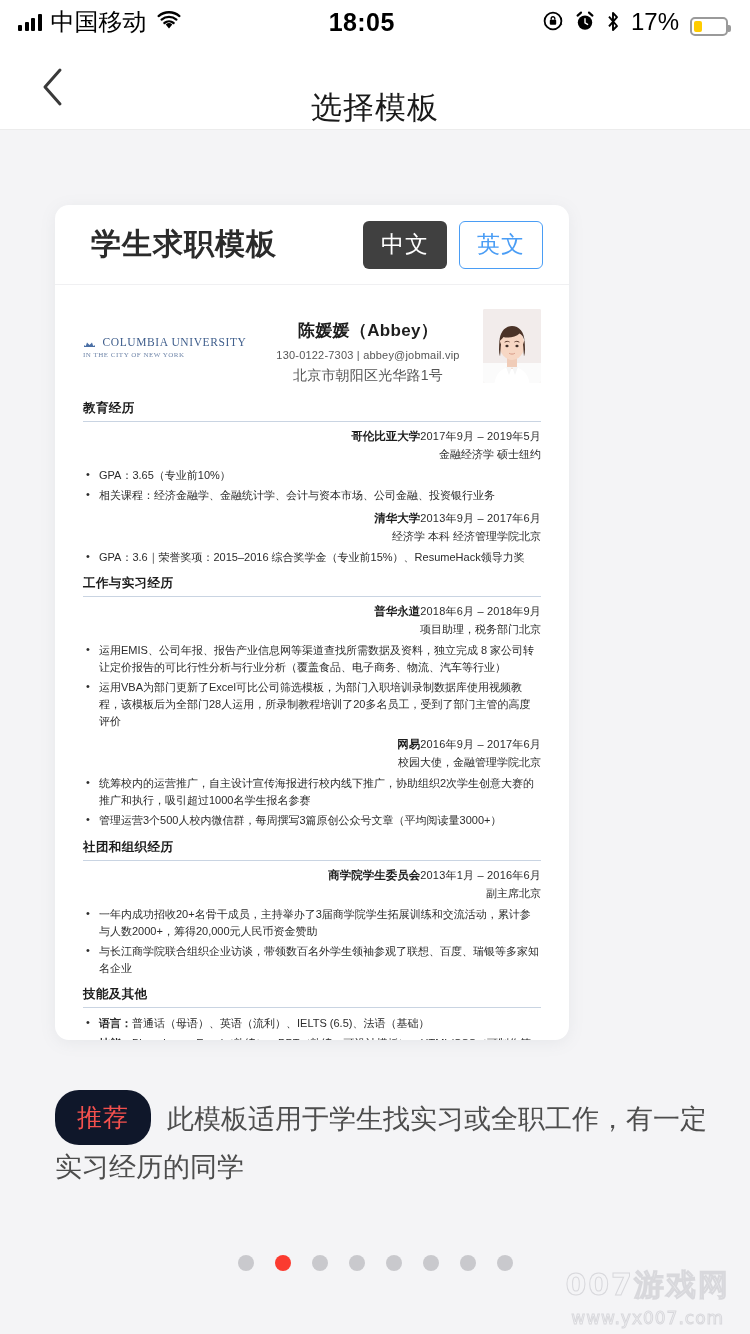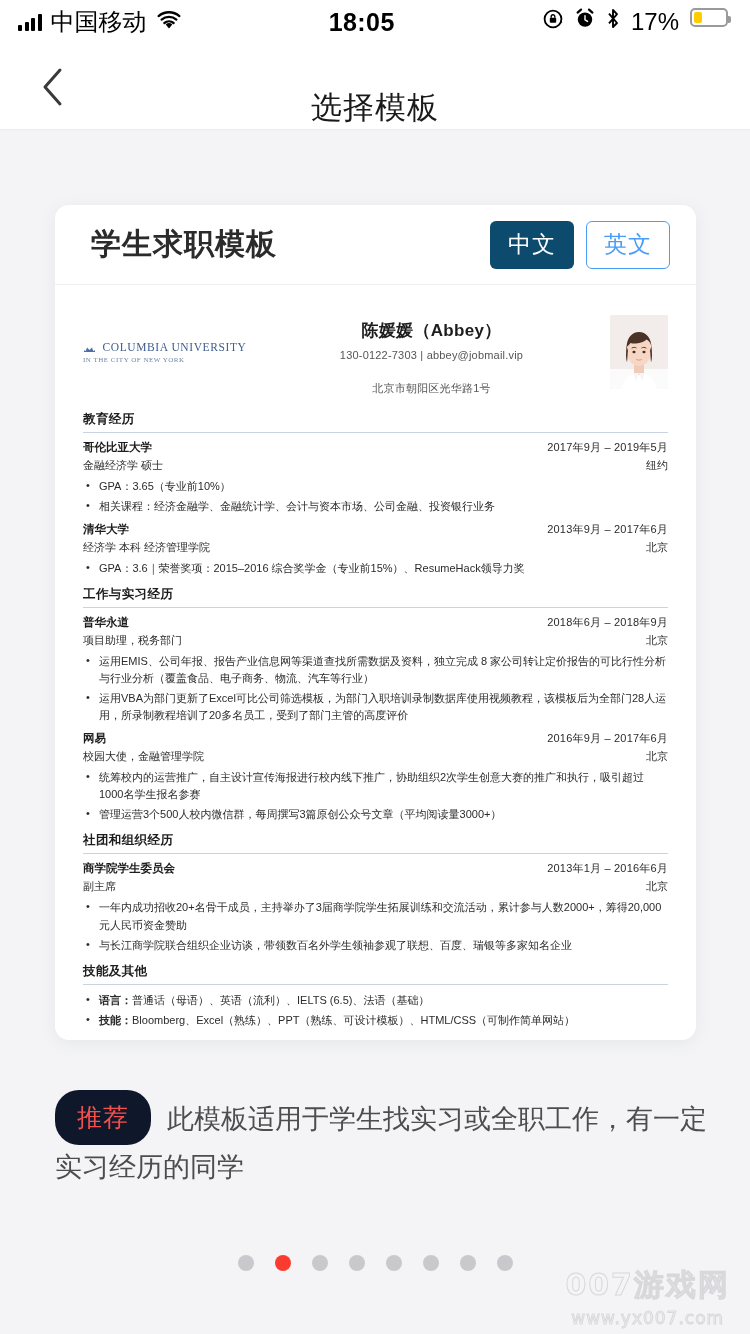--- a/index.html
+++ b/index.html
@@ -13,21 +13,21 @@
   
   .statusbar {
     height: 44px; width: 100%;
     display: flex; align-items: center; justify-content: space-between;
     padding: 0 22px 0 18px;
     background: #ffffff;
     color: #000;
   }
   .sb-left { display: flex; align-items: center; gap: 9px; }
   .sb-center { font-size: 25px; font-weight: 600; letter-spacing: .4px; }
-  .sb-right { display: flex; align-items: flex-start; gap: 11px; }
+  .sb-right { display: flex; align-items: flex-end; gap: 11px; }
   .signal { display: flex; align-items: flex-end; gap: 2.5px; height: 17px; }
   .signal i { width: 4px; background: #000; border-radius: 1px; display:block; }
   .signal i:nth-child(1){height:6px;} .signal i:nth-child(2){height:9px;}
   .signal i:nth-child(3){height:13px;} .signal i:nth-child(4){height:17px;}
   .carrier { font-size: 24px; font-weight: 500; }
   .pct { font-size: 24px; font-weight: 500; }
   .battery {
     width: 38px; height: 19px; border: 2px solid #9a9a9a; border-radius: 5px;
     position: relative; padding: 2px;
   }
@@ -48,62 +48,62 @@
     width: 44px; height: 44px; display:flex; align-items:center; justify-content:center;
   }
   .nav-back svg { display:block; }
   .nav-title { font-size: 31px; color:#1a1a1a; font-weight:500; letter-spacing:1px; }
 
   
   .page { position:relative; height: calc(1334px - 44px - 86px); background:#f4f4f6; }
 
   
   .card {
-    position:absolute; left:55px; top:75px; width:641px; height:835px;
+    position:absolute; left:55px; top:75px; width:514px; height:835px;
     background:#fff; border-radius:14px; overflow:hidden;
     box-shadow: 0 3px 16px rgba(120,125,140,.10);
   }
   .card-head {
     height: 80px; display:flex; align-items:center; justify-content:space-between;
     padding: 0 26px 0 36px; border-bottom:1px solid #f0f0f2;
   }
   .card-title { font-size: 30px; color:#2b2b2b; font-weight:600; letter-spacing:1px; }
   .lang-group { display:flex; gap:12px; }
   .lang-btn {
     width:84px; height:48px; border-radius:6px; font-size:23px;
     display:flex; align-items:center; justify-content:center; letter-spacing:1px;
   }
-  .lang-btn.active { background:#0c4a6e; color:#fff;text-align:right; }
+  .lang-btn.active { background:#404040; color:#fff;text-align:right; }
   .lang-btn.inactive { background:#fff; color:#4a9df5; border:1.5px solid #4a9df5; }
 
   
   .resume { padding: 16px 28px 10px 28px; }
   .r-head { display:flex; align-items:center; padding: 4px 0 6px 0; position:relative; }
   .cu-logo { width:170px; padding-top:4px; }
   .cu-name { font-size:11.5px; color:#3f5e8c; letter-spacing:.6px; font-variant:small-caps;
              font-family:"Liberation Serif", serif; white-space:nowrap; }
   .cu-sub  { font-size:7px; color:#7187aa; letter-spacing:.5px; margin-top:1px;
              font-family:"Liberation Serif", serif; white-space:nowrap; }
   .crown { display:inline-block; vertical-align:-2px; margin-right:3px; }
   .r-id { flex:1; text-align:center; padding-top:14px; }
   .r-name { font-size:17px; font-weight:700; color:#1d1d1d; letter-spacing:.3px; }
   .r-contact { font-size:11px; color:#555; margin-top:7px; letter-spacing:.2px; }
-  .r-addr { font-size:11px; color:#555; margin-top:20px; letter-spacing:.2px; }
+  .r-addr { font-size:14px; color:#555; margin-top:6px; letter-spacing:.2px; }
   .photo {
     width:58px; height:74px; border-radius:2px; overflow:hidden; flex:0 0 58px;
     margin-top:2px; background:#efe9e6;
   }
 
   .sec-title {
     font-size:12.5px; font-weight:700; color:#1d1d1d; margin-top:9px;
     padding-bottom:4px; letter-spacing:.4px;
   }
   .sec-rule { height:1px; background:#c9d4e2; margin-bottom:7px; }
 
-  .entry-row { display:flex; justify-content:space-between; align-items:baseline; }
+  .entry-row { display:flex; justify-content:flex-end; align-items:baseline; }
   .e-org   { font-size:11.5px; font-weight:700; color:#1d1d1d; }
   .e-date  { font-size:11px; color:#2b2b2b; letter-spacing:.2px; }
   .e-role  { font-size:11px; color:#2b2b2b; margin-top:3px; }
   .e-loc   { font-size:11px; color:#2b2b2b; }
   .bullets { margin: 5px 0 7px 0; }
   .bullet {
     position:relative; padding-left:16px; font-size:11px; color:#2b2b2b;
     line-height:1.55; margin-bottom:3px;
   }
   .bullet::before {

